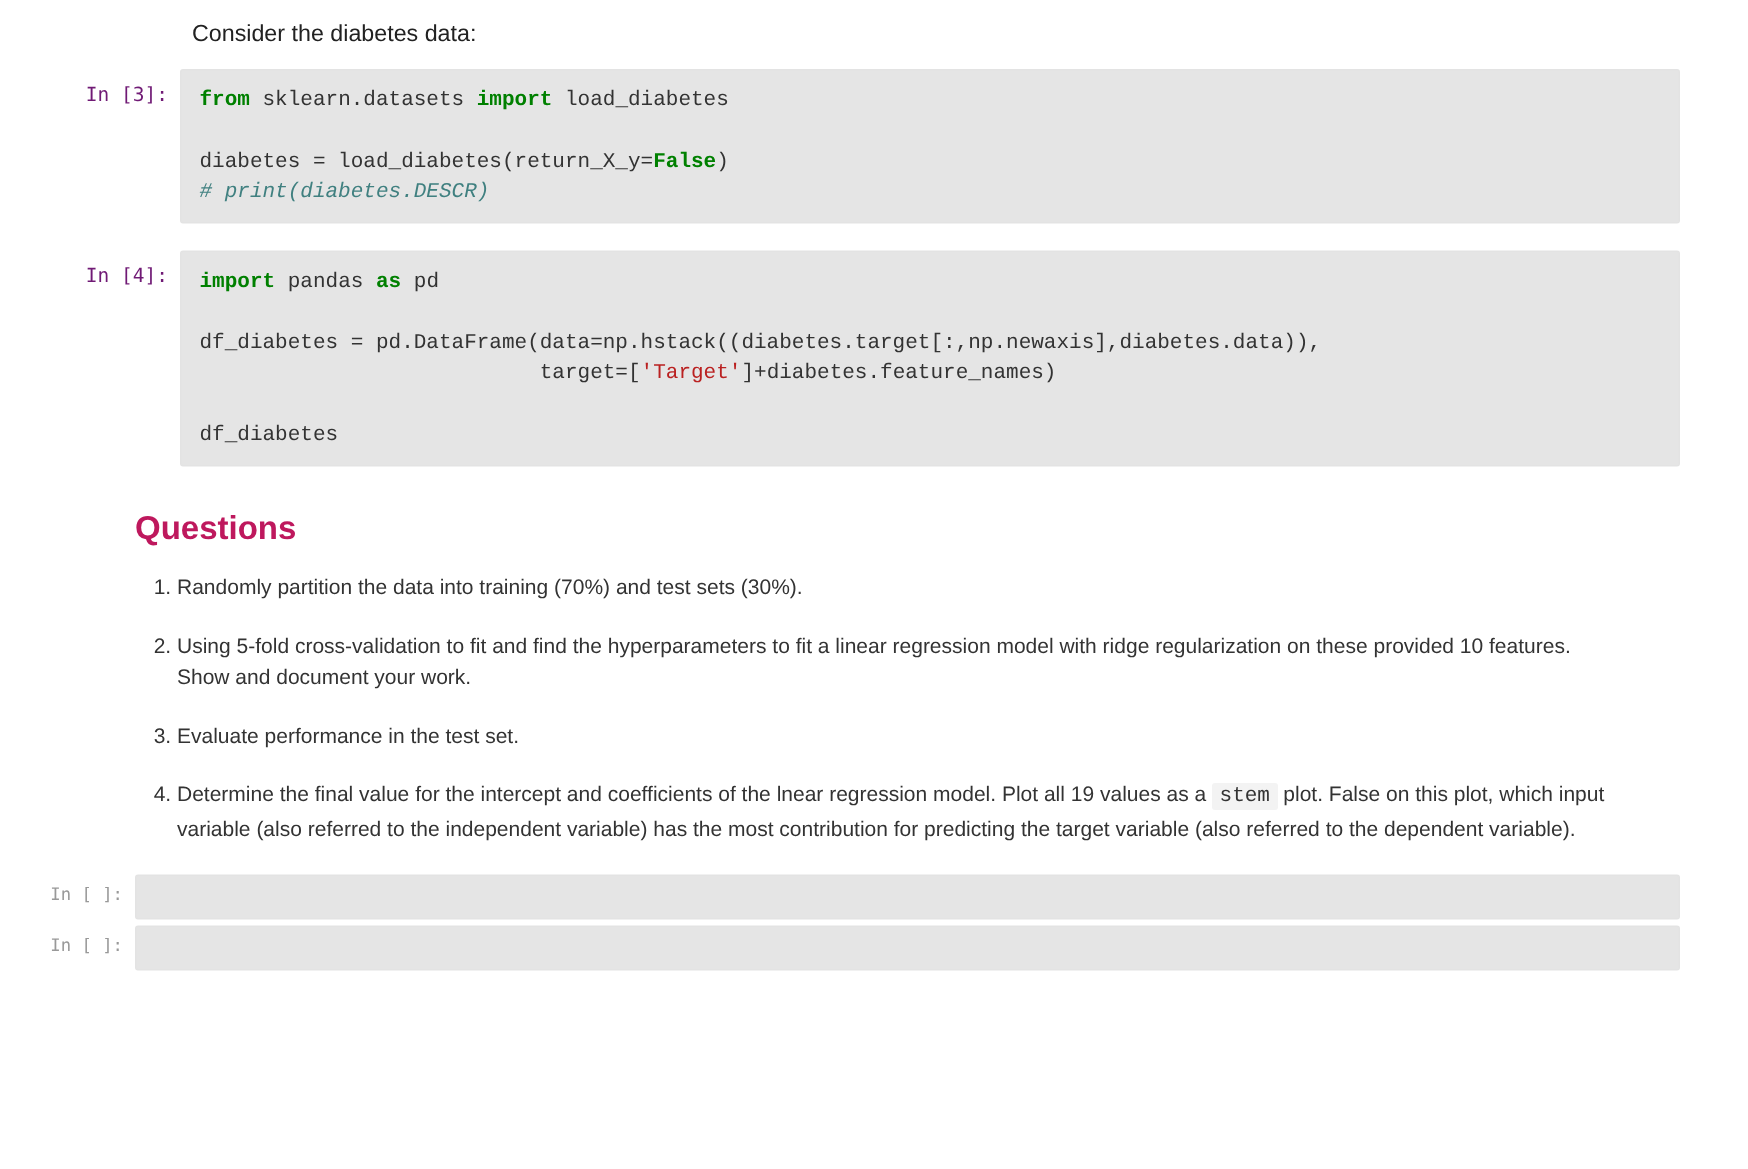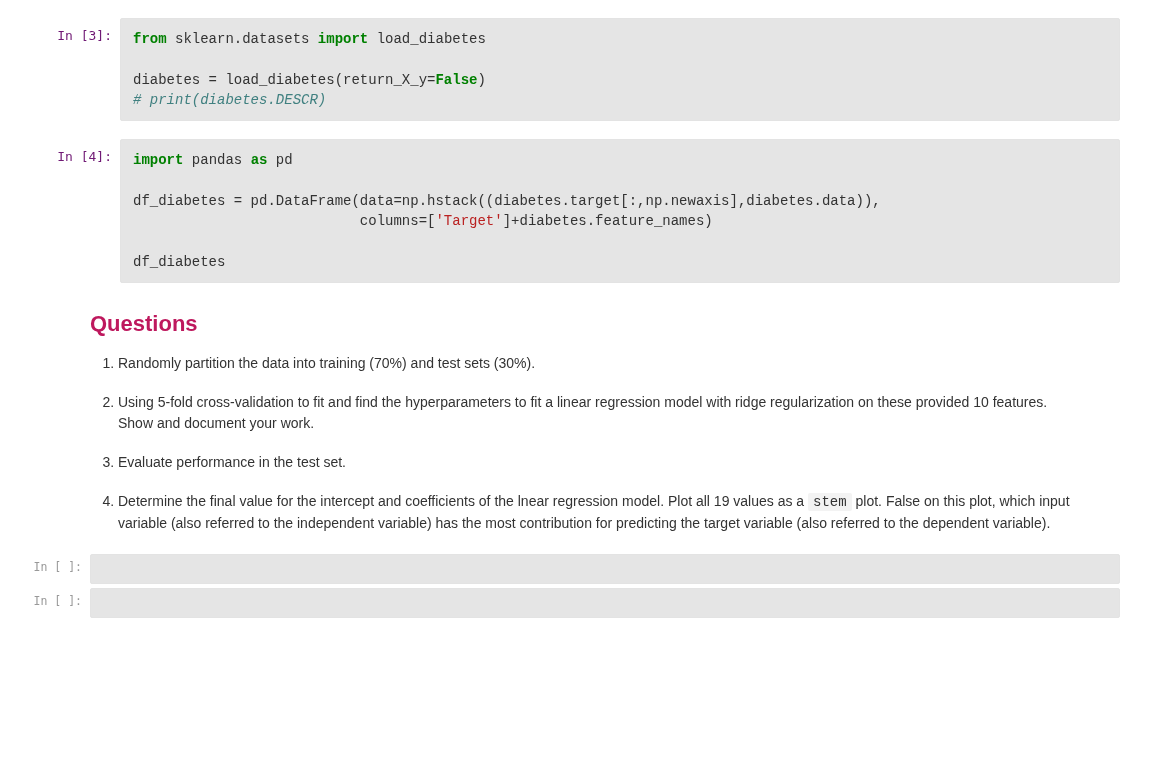--- a/index.html
+++ b/index.html
@@ -87,20 +87,23 @@
     line-height: 1.5;
     color: #333;
     font-size: 14px;
   }
 </style>
 </head>
 <body>
 
 <div class="cell">
   <div class="prompt"></div>
+  <div class="cell-body md-body">
+    <p>Consider the diabetes data:</p>
+  </div>
 </div>
 
 <div class="cell">
   <div class="prompt exec">In [3]:</div>
   <div class="cell-body">
     <pre class="code-area"><span class="kw-green">from</span><span> sklearn.datasets </span><span class="kw-green">import</span><span> load_diabetes</span>
 
 <span>diabetes = load_diabetes(return_X_y=</span><span class="kw-bool">False</span><span>)</span>
 <span class="comment"># print(diabetes.DESCR)</span></pre>
   </div>
@@ -109,21 +112,21 @@
 <div class="cell">
   <div class="prompt"></div>
 </div>
 
 <div class="cell">
   <div class="prompt exec">In [4]:</div>
   <div class="cell-body">
     <pre class="code-area"><span class="kw-green">import</span><span> pandas </span><span class="kw-green">as</span><span> pd</span>
 
 <span>df_diabetes = pd.DataFrame(data=np.hstack((diabetes.target[:,np.newaxis],diabetes.data)),</span>
-<span>                           columns=[</span><span class="string">'Target'</span><span>]+diabetes.feature_names)</span>
+<span>                           target=[</span><span class="string">'Target'</span><span>]+diabetes.feature_names)</span>
 
 <span>df_diabetes</span></pre>
   </div>
 </div>
 
 <div class="questions-wrap">
   <h2 class="q-heading">Questions</h2>
   <ol class="qlist">
     <li>Randomly partition the data into training (70%) and test sets (30%).</li>
     <li>Using 5-fold cross-validation to fit and find the hyperparameters to fit a linear regression model with ridge regularization on these provided 10 features. Show and document your work.</li>

